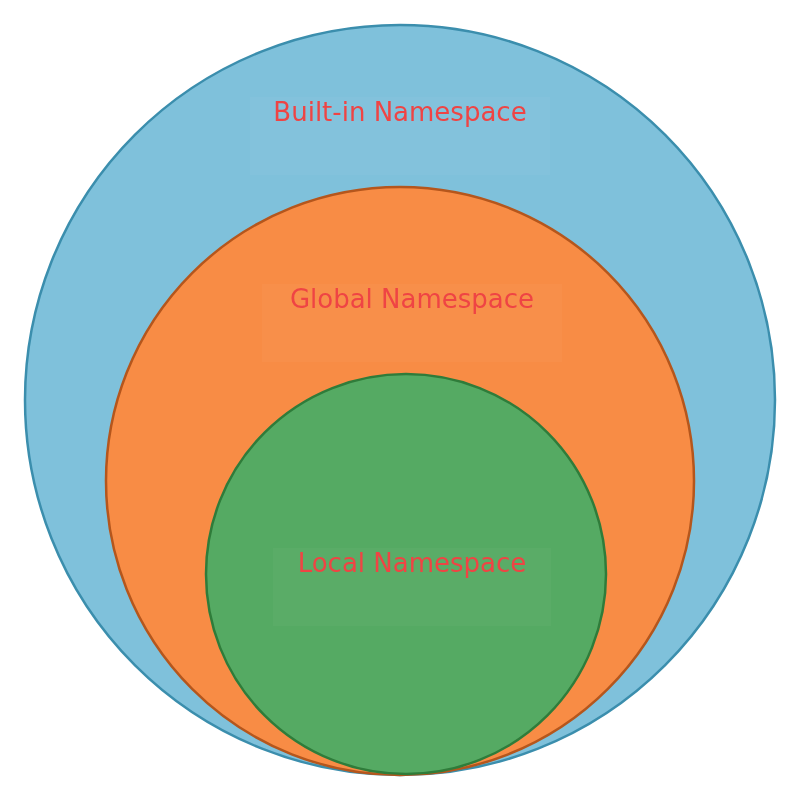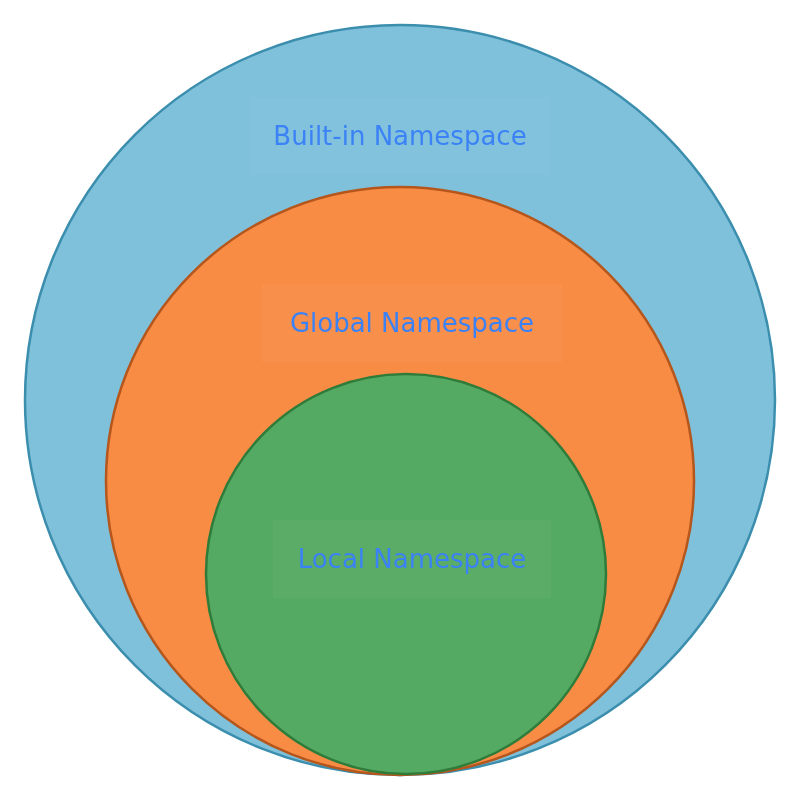--- a/index.html
+++ b/index.html
@@ -1,29 +1,29 @@
 <!DOCTYPE html>
 <html><head>
   <meta charset="utf-8">
   <style>
     html, body { margin: 0; padding: 0; background: #ffffff; }
     body { width: 800px; height: 800px; position: relative; overflow: hidden; }
     #diagram { position: absolute; left: 0; top: 0; width: 800px; height: 800px; }
     .label-box {
       position: absolute;
-      display: flex; align-items: center; justify-content: center;
-      color: #3b82f6;
+      display: flex; justify-content: center;
+      color: #ef4444;
       font-family: "DejaVu Sans", sans-serif;
       font-size: 26px;
       letter-spacing: 0px;
       white-space: nowrap;
     }
     #label-builtin { left: 250px; top: 97px; width: 300px; height: 78px; background: rgba(255,255,255,0.03); }
     #label-global  { left: 262px; top: 284px; width: 300px; height: 78px; background: rgba(255,255,255,0.03); }
-    #label-local   { left: 273px; top: 520px; width: 278px; height: 78px; background: rgba(255,255,255,0.03); }
+    #label-local   { left: 273px; top: 548px; width: 278px; height: 78px; background: rgba(255,255,255,0.03); }
   </style>
 </head>
 <body>
 
 <svg id="diagram" viewBox="0 0 800 800" xmlns="http://www.w3.org/2000/svg">
   <circle id="c-builtin" cx="400" cy="400" r="375" stroke-width="2.5" fill="#7fc1db" stroke="#3b8ead"></circle>
   <circle id="c-global" cx="400" cy="481" r="294" stroke-width="2.5" fill="#f88c45" stroke="#b5561c"></circle>
   <circle id="c-local" cx="406" cy="574" r="200" stroke-width="2.5" fill="#55aa63" stroke="#2f7c3a"></circle>
 </svg>
 

